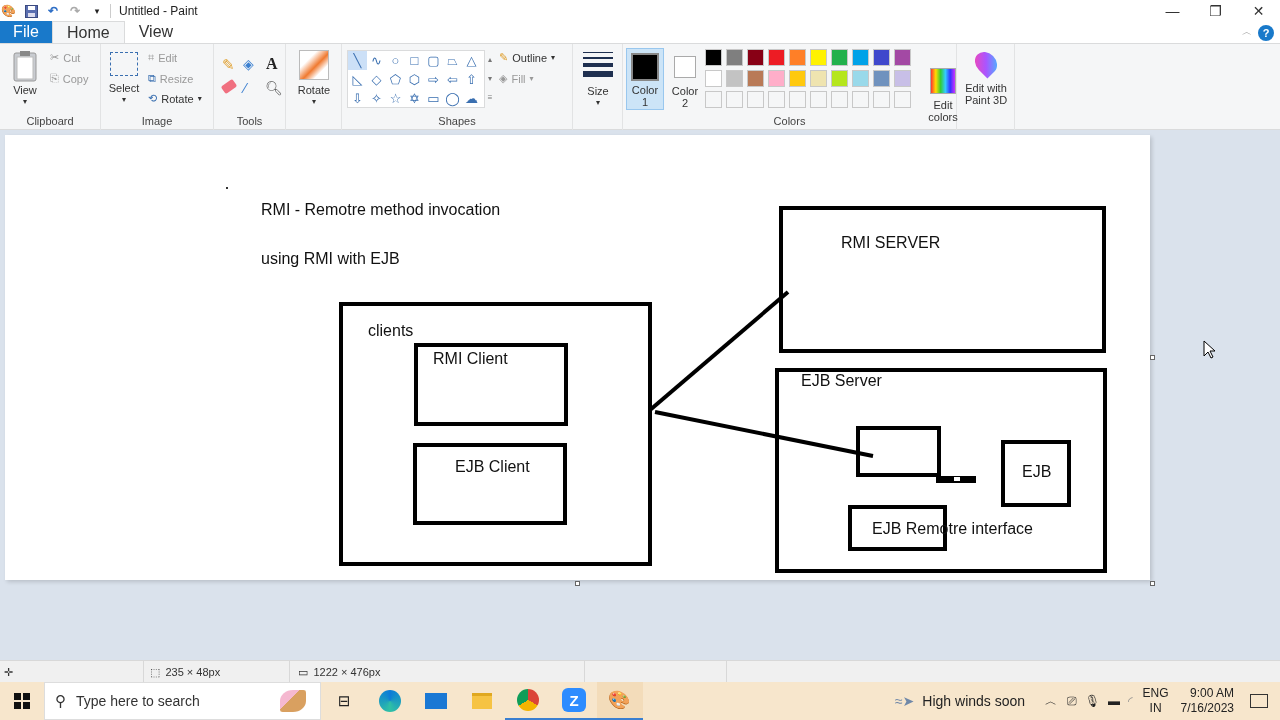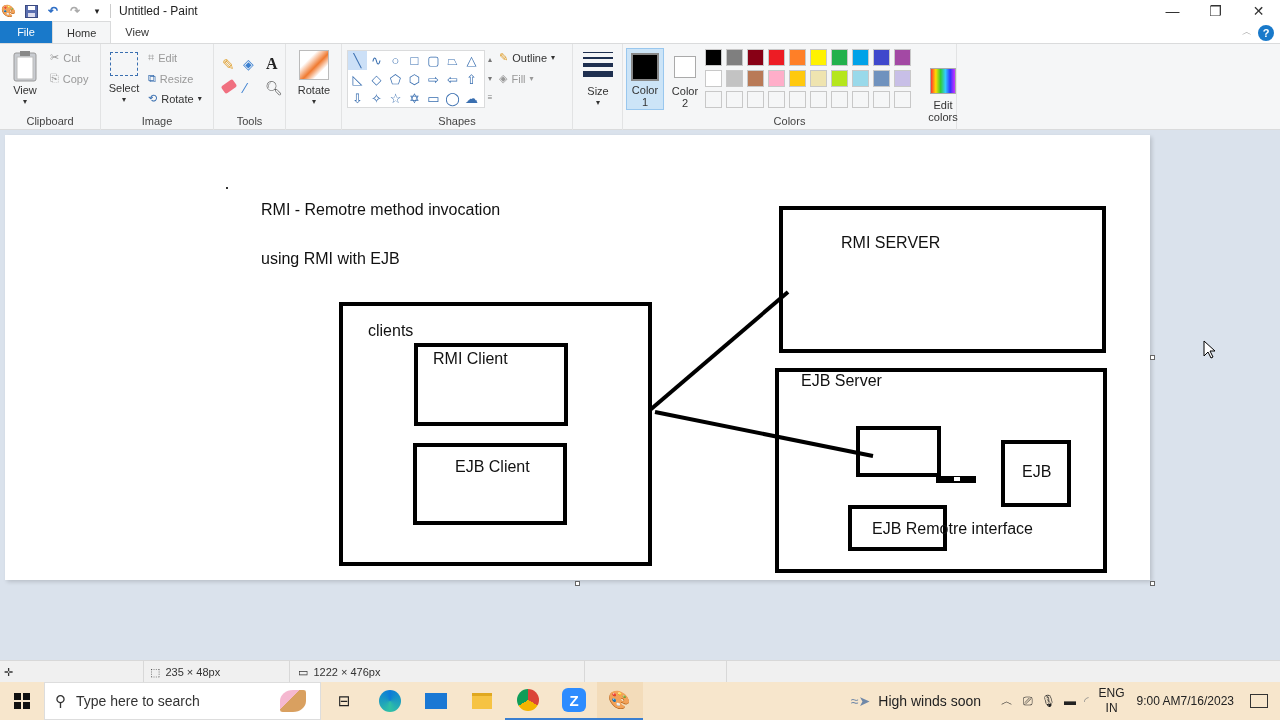--- a/index.html
+++ b/index.html
@@ -4,21 +4,21 @@
 <style>
 *{box-sizing:border-box;margin:0;padding:0;}
 body{width:1280px;height:720px;overflow:hidden;font-family:"Liberation Sans",sans-serif;font-size:12px;color:#222;background:#dae2ec;position:relative;}
 .titlebar{position:absolute;left:0;top:0;width:1280px;height:22px;background:#fff;display:flex;align-items:center;}
 .qa{display:flex;align-items:center;gap:8px;padding-left:2px;height:22px;}
 .qa .ic{width:14px;height:14px;display:inline-flex;align-items:center;justify-content:center;font-size:12px;}
 .title{margin-left:6px;font-size:12px;color:#222;border-left:1px solid #ccc;padding-left:8px;}
 .winctl{position:absolute;right:0;top:0;display:flex;}
 .winctl div{width:43px;height:22px;display:flex;align-items:center;justify-content:center;font-size:14px;color:#333;}
 .tabs{position:absolute;left:0;top:22px;width:1280px;height:22px;background:#fff;display:flex;align-items:flex-end;border-bottom:1px solid #dadbdc;}
-.tab{height:22px;padding:0 14px;display:flex;align-items:center;font-size:11px;color:#333;}
+.tab{height:22px;padding:0 14px;display:flex;align-items:center;font-size:16px;color:#333;}
 .tab.file{background:#1979ca;color:#fff;width:52px;justify-content:center;}
 .tab.active{background:#f5f6f7;border:1px solid #dadbdc;border-bottom:none;}
 .helpbtn{position:absolute;right:6px;top:25px;width:16px;height:16px;border-radius:50%;background:#1979ca;color:#fff;font-size:11px;font-weight:bold;display:flex;align-items:center;justify-content:center;}
 .collapse{position:absolute;right:28px;top:25px;font-size:10px;color:#888;}
 .ribbon{position:absolute;left:0;top:44px;width:1280px;height:86px;background:#f5f6f7;border-bottom:1px solid #dadbdc;}
 .group{position:absolute;top:0;height:86px;border-right:1px solid #e2e3e4;}
 .glabel{position:absolute;bottom:3px;left:0;right:0;text-align:center;font-size:11px;color:#444;}
 .bigbtn{position:absolute;text-align:center;font-size:11px;color:#333;line-height:12px;}
 .smallbtn{position:absolute;font-size:11px;color:#333;display:flex;align-items:center;gap:4px;}
 .smallbtn.dis{color:#999;}
@@ -226,20 +226,26 @@
         <div class="swatch" style="left: 168px; top: 42px; background: rgb(245, 246, 247);"></div>
         <div class="swatch" style="left: 189px; top: 42px; background: rgb(245, 246, 247);"></div>
       </div>
     <div class="bigbtn" style="left:300px;top:7px;width:40px;margin-top:17px;">
       <div style="width:26px;height:26px;margin:0 auto 5px;border:1px solid #aaa;background:linear-gradient(90deg,#f33,#fd0,#3c3,#3cf,#33f,#c3f);"></div>
       <div style="width:34px;margin:0 auto;">Edit colors</div>
     </div>
     <div class="glabel">Colors</div>
   </div>
 
+  <div class="group" style="left:957px;width:58px;">
+    <div class="bigbtn" style="left:2px;top:7px;width:54px;">
+      <div style="width:20px;height:24px;margin:0 auto 7px;border-radius:50% 50% 50% 0;transform:rotate(-45deg);background:linear-gradient(135deg,#f4a,#a5f,#3cf);"></div>
+      <div style="width:48px;margin:0 auto;">Edit with Paint 3D</div>
+    </div>
+  </div>
 </div>
 
 <div class="canvas-area">
   <div class="canvas">
     <svg width="1145" height="445" style="position:absolute;left:0;top:0;">
       <line x1="645" y1="275" x2="783" y2="157" stroke="#000" stroke-width="4"></line>
       <line x1="650" y1="277" x2="868" y2="321" stroke="#000" stroke-width="4"></line>
       <rect x="931" y="341" width="40" height="7" fill="#000"></rect>
       <rect x="949" y="342" width="6" height="4" fill="#fff"></rect>
     </svg>
@@ -333,19 +339,19 @@
     <span style="font-size:14px;margin-right:20px;">High winds soon</span>
     <span style="margin-right:10px;">︿</span>
     <span style="margin-right:8px;">⎚</span>
     <span style="margin-right:8px;">🎙︎</span>
     <span style="margin-right:8px;">▬</span>
     <span style="margin-right:10px;color:#888;">◜</span>
     <span style="display:flex;flex-direction:column;align-items:center;line-height:15px;margin-right:12px;">
       <span>ENG</span>
       <span>IN</span>
     </span>
-    <span style="display:flex;flex-direction:row;align-items:flex-end;line-height:15px;margin-right:16px;">
+    <span style="display:flex;flex-direction:column;align-items:flex-end;line-height:15px;margin-right:16px;">
       <span>9:00 AM</span>
       <span>7/16/2023</span>
     </span>
     <span style="width:18px;height:14px;border:1.5px solid #333;margin-right:12px;display:inline-block;"></span>
   </div>
 </div>
 
 </body></html>

